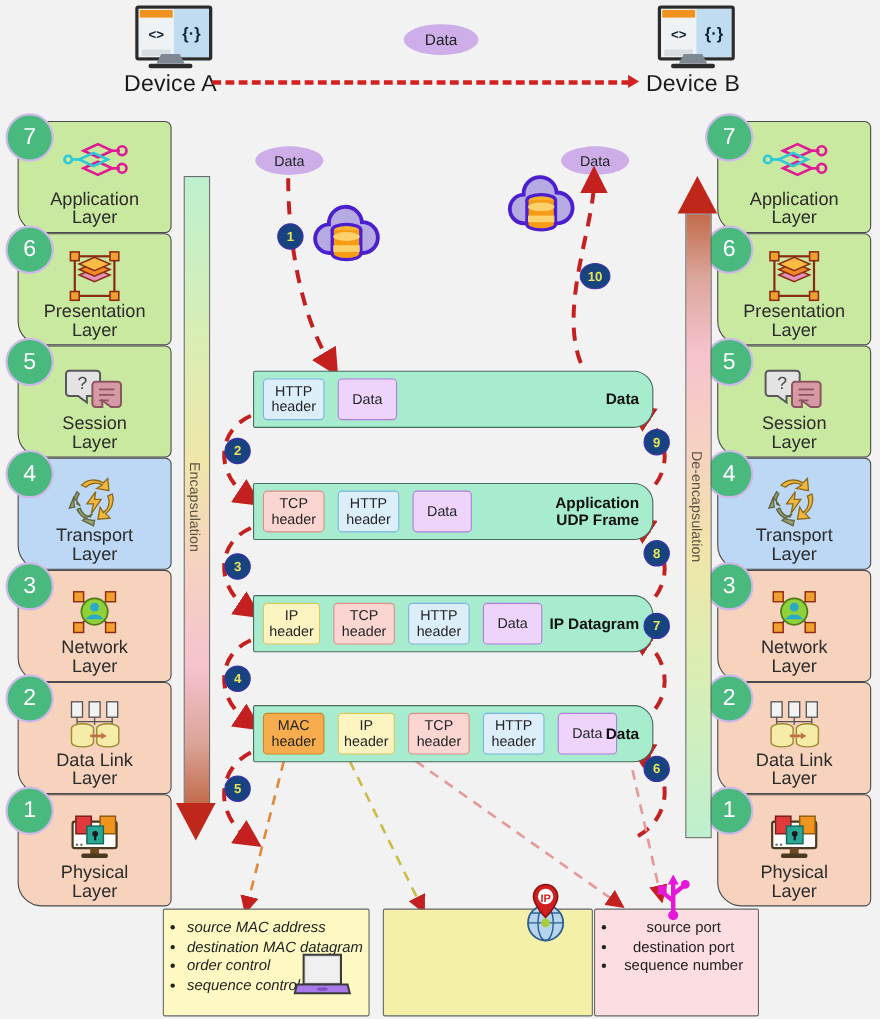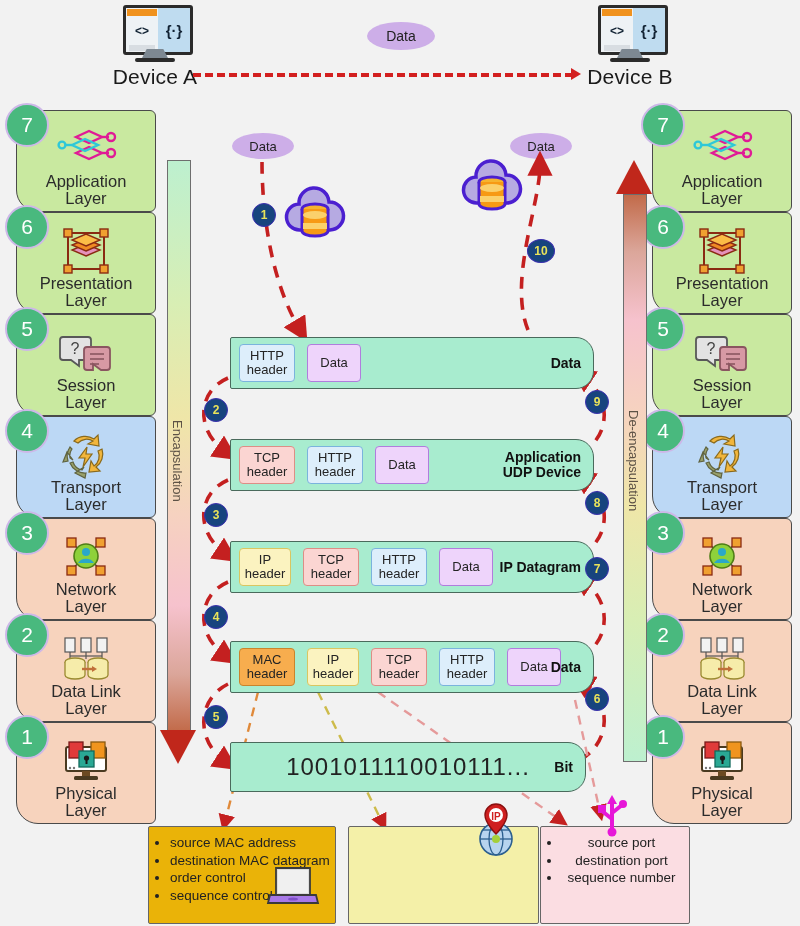--- a/index.html
+++ b/index.html
@@ -79,21 +79,21 @@
   .enc-down{background:linear-gradient(to bottom,#bdf0cf 0%,#d8eeb4 25%,#efe6a8 45%,#f6d2c0 62%,#f6c2cd 78%,#dba69a 90%,#c26b4a 100%);}
   .enc-up{background:linear-gradient(to top,#bdf0cf 0%,#d8eeb4 25%,#efe6a8 45%,#f6d2c0 62%,#f6c2cd 78%,#dba69a 90%,#c26b4a 100%);}
   .enc-text{position:absolute;writing-mode:vertical-rl;font-size:13px;color:#5d5246;white-space:nowrap;}
   .enc-head-down{position:absolute;width:0;height:0;border-left:18px solid transparent;
     border-right:18px solid transparent;border-top:34px solid #c0271b;}
   .enc-head-up{position:absolute;width:0;height:0;border-left:18px solid transparent;
     border-right:18px solid transparent;border-bottom:34px solid #c0271b;}
 
   
   .infobox{position:absolute;border:1.6px solid #666;border-radius:2px;padding:7px 8px;}
-  .infobox.orange{background:#eab308;}
+  .infobox.orange{background:#fef9c3;font-style:italic;}
   .infobox.yellow{background:#f4f0a8;}
   .infobox.pink{background:#fbdde2;text-align:center;}
   .infobox ul{margin:0;padding:0 0 0 13px;list-style:disc;}
   .infobox li{font-size:13.5px;color:#222;line-height:17.5px;white-space:nowrap;}
 
   svg{display:block;overflow:visible;}
 </style>
 </head>
 <body>
 
@@ -512,21 +512,21 @@
       <span><span>TCP</span><br><span>header</span></span>
     </div>
     <div class="hdr http">
       <span><span>HTTP</span><br><span>header</span></span>
     </div>
     <div class="hdr data">
       <span>Data</span>
     </div>
     <div class="pdu-label">
       <span>Application</span><br>
-      <span>UDP Device</span>
+      <span>UDP Frame</span>
     </div>
   </div>
 
   <div class="pdu" style="left:230px;top:541px;width:354px;">
     <div class="hdr ip">
       <span><span>IP</span><br><span>header</span></span>
     </div>
     <div class="hdr tcp">
       <span><span>TCP</span><br><span>header</span></span>
     </div>
@@ -555,24 +555,20 @@
       <span><span>HTTP</span><br><span>header</span></span>
     </div>
     <div class="hdr data">
       <span>Data</span>
     </div>
     <div class="pdu-label">
       <span>Data</span>
     </div>
   </div>
 
-  <div class="bitrow" style="left:230px;top:742px;width:354px;">
-    <div class="bittext">1001011110010111...</div>
-    <div class="pdu-label">Bit</div>
-  </div>
 
   <div class="step" style="left:252px;top:203px;">1</div>
   <div class="step" style="left:204px;top:398px;">2</div>
   <div class="step" style="left:204px;top:503px;">3</div>
   <div class="step" style="left:204px;top:605px;">4</div>
   <div class="step" style="left:204px;top:705px;">5</div>
 
   <div class="step wide" style="left:527px;top:207px;margin-top:32px;">10</div>
   <div class="step" style="left:585px;top:390px;">9</div>
   <div class="step" style="left:585px;top:491px;">8</div>

